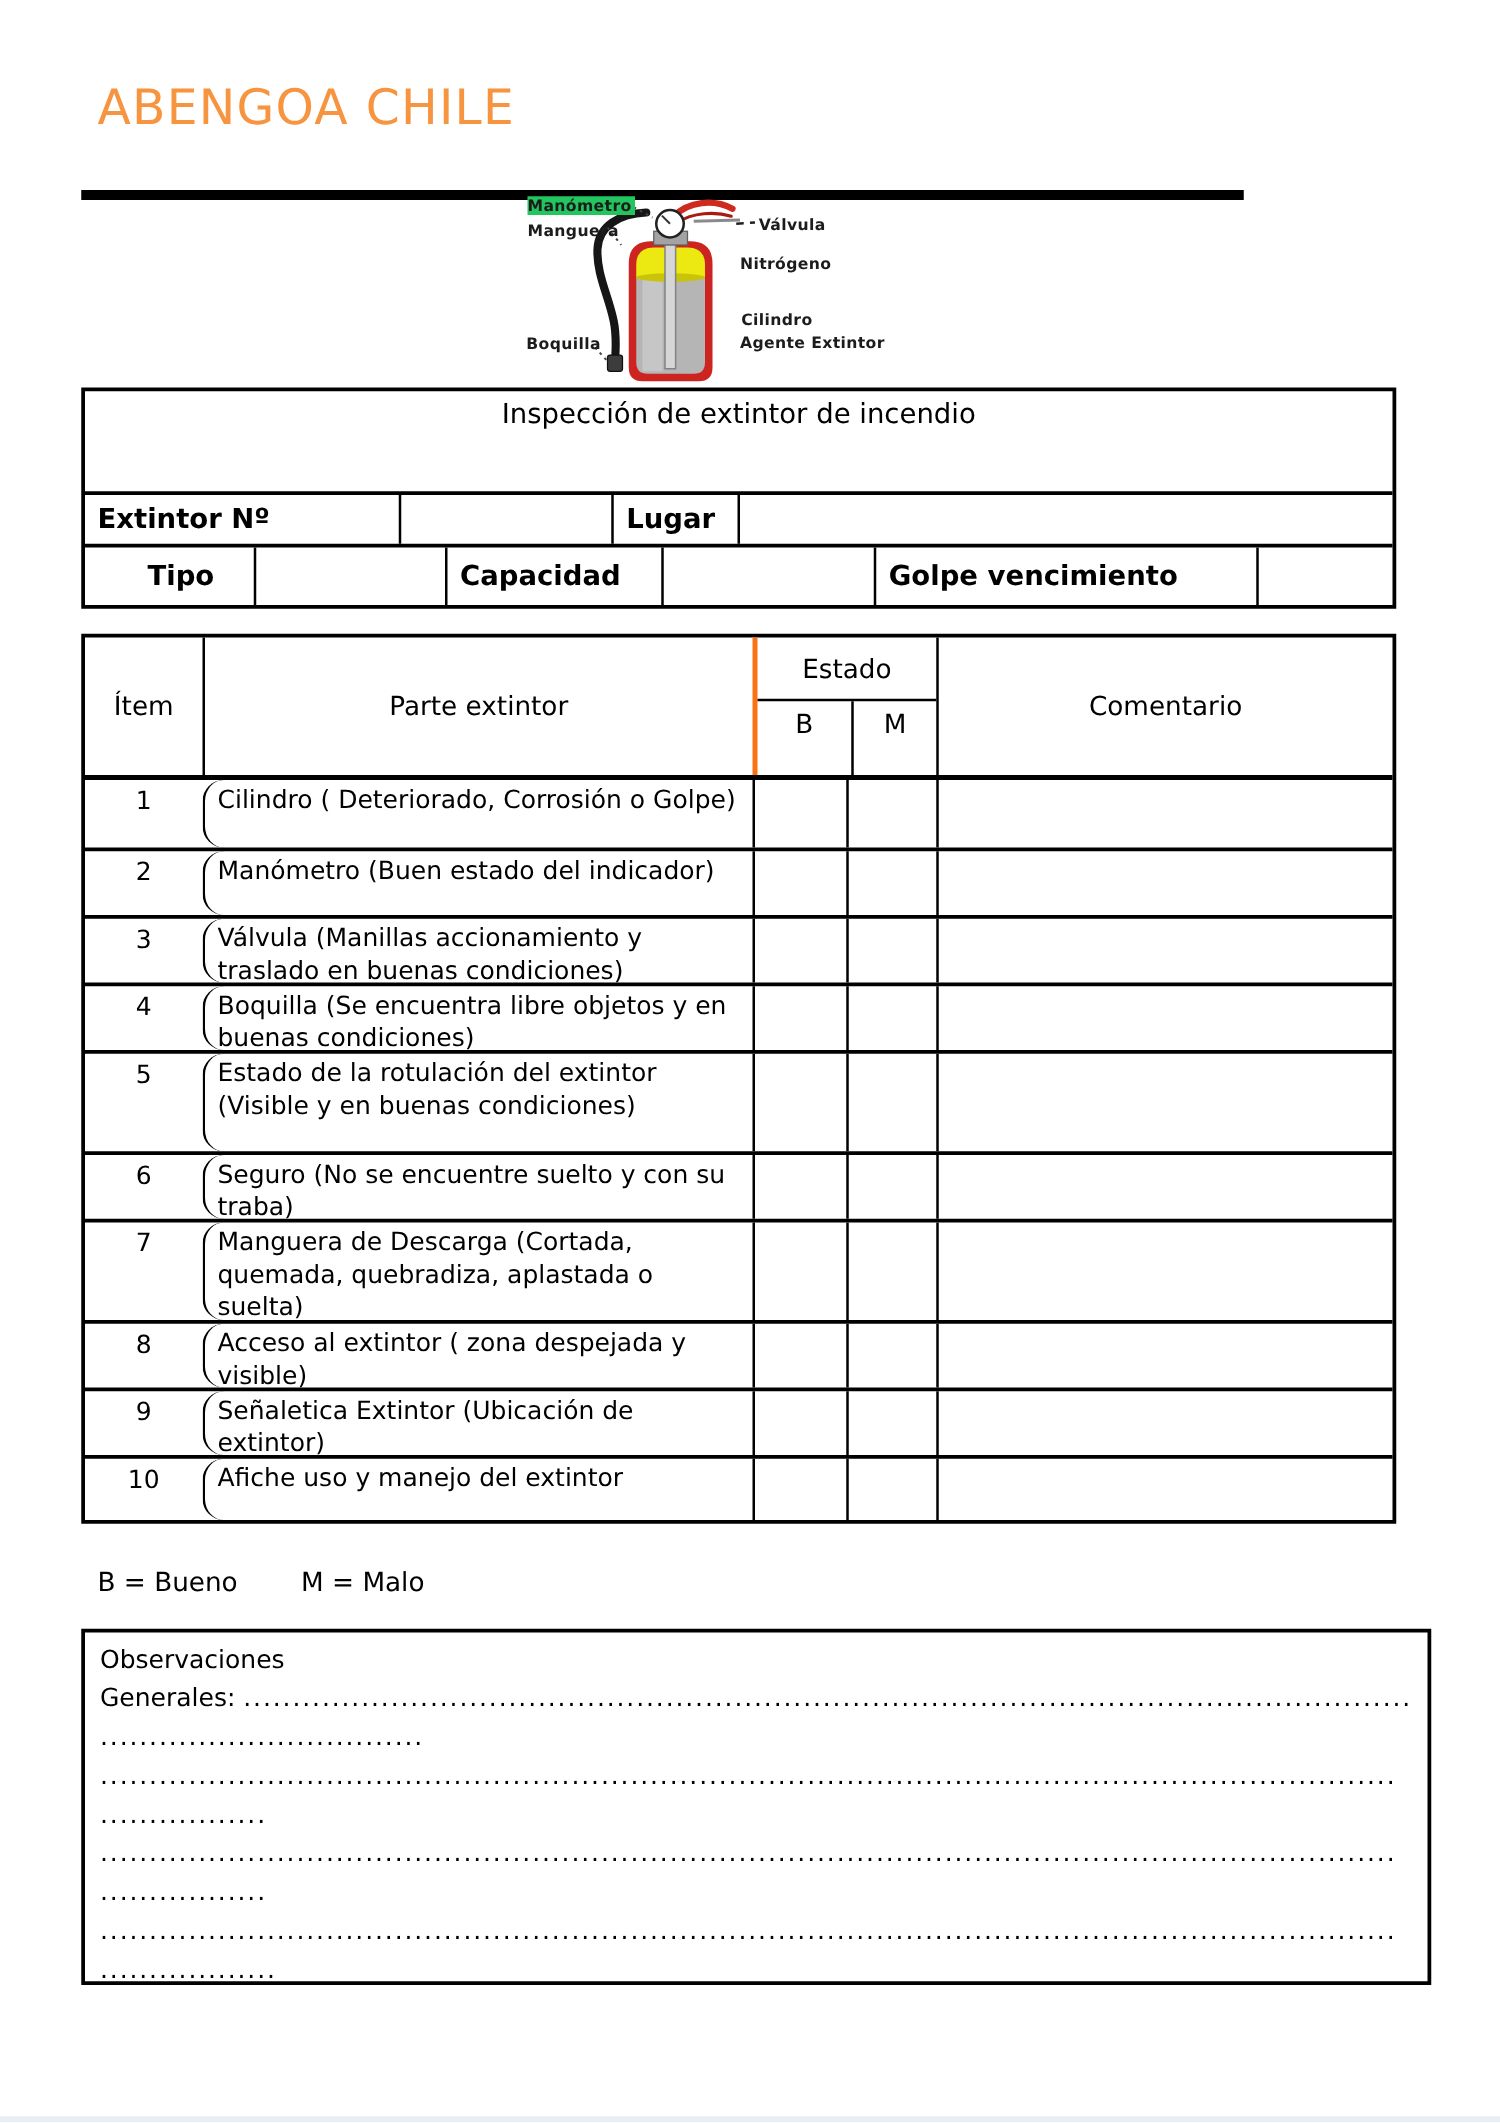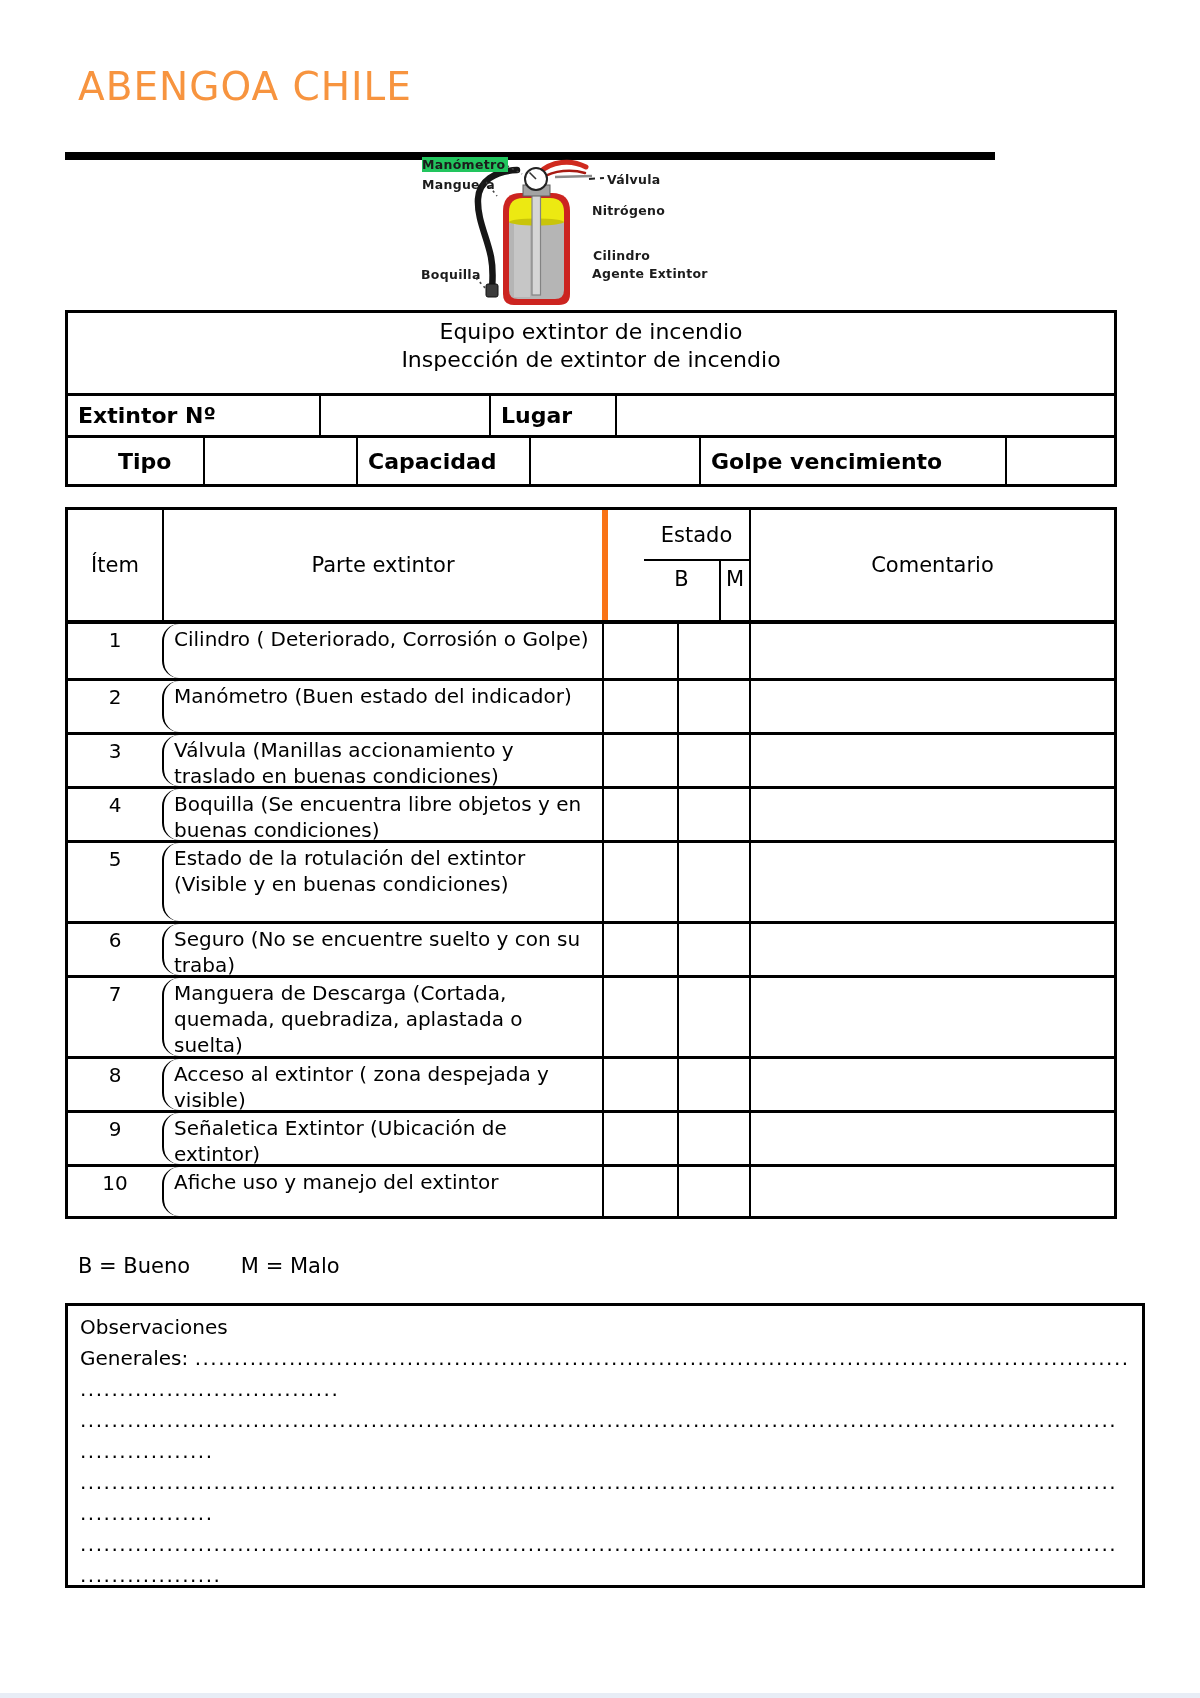--- a/index.html
+++ b/index.html
@@ -34,21 +34,21 @@
   .h39{height:39px;} .h46{height:46px;}
   .lbl{font-weight:bold;font-size:22px;padding-left:10px;display:flex;align-items:center;}
 
   
   .check{left:65px;top:507px;width:1052px;}
   .ct-head{display:flex;border-bottom:4px solid #000;height:114px;box-sizing:border-box;}
   .hd{font-size:21px;display:flex;align-items:center;justify-content:center;}
   .c-item{width:94px;}
   .c-parte{width:440px;}
   .c-estado{width:147px;display:flex;flex-direction:column;align-items:stretch;
-            border-left:6px solid #f97316;box-sizing:border-box;padding-left:36px;}
+            border-left:4px solid #f97316;box-sizing:border-box;}
   .estado-top{height:51px;border-bottom:2px solid #000;display:flex;align-items:center;
               justify-content:center;font-size:21px;box-sizing:border-box;}
   .estado-bm{flex:1;display:flex;}
   .bm-b{width:75px;display:flex;align-items:flex-start;justify-content:center;
         font-size:21px;padding-top:6px;box-sizing:border-box;}
   .bm-m{flex:1;border-left:2px solid #000;display:flex;align-items:flex-start;
         justify-content:center;font-size:21px;padding-top:6px;box-sizing:border-box;}
   .c-comment{flex:1;}
   .ct-row{display:flex;align-items:stretch;box-sizing:border-box;}
   .ct-body .ct-row + .ct-row{border-top:3px solid #000;}
@@ -115,27 +115,26 @@
     <span class="fig-label" style="left:7px;top:21px;">Manguera</span>
     <span class="fig-label" style="left:6px;top:111px;">Boquilla</span>
     <span class="fig-label" style="left:192px;top:16px;">Válvula</span>
     <span class="fig-label" style="left:177px;top:47px;">Nitrógeno</span>
     <span class="fig-label" style="left:178px;top:92px;">Cilindro</span>
     <span class="fig-label" style="left:177px;top:110px;">Agente Extintor</span>
   </div>
 
   <div class="tblbox info">
     <div class="info-title">
-      <div>Equipo extintor de incendio</div>
       <div>Inspección de extintor de incendio</div>
     </div>
     <div class="flexrow info-row h39">
       <div class="cell first lbl" style="width:251px;">Extintor Nº</div>
       <div class="cell" style="width:170px;"></div>
-      <div class="cell lbl" style="width:126px;">Lugar</div>
+      <div class="cell lbl" style="width:101px;">Lugar</div>
       <div class="cell" style="flex:1;"></div>
     </div>
     <div class="flexrow info-row h46">
       <div class="cell first lbl" style="width:95px;margin-left:40px;">Tipo</div>
       <div class="cell" style="width:153px;"></div>
       <div class="cell lbl" style="width:173px;">Capacidad</div>
       <div class="cell" style="width:170px;"></div>
       <div class="cell lbl" style="width:306px;">Golpe vencimiento</div>
       <div class="cell" style="flex:1;"></div>
     </div>

